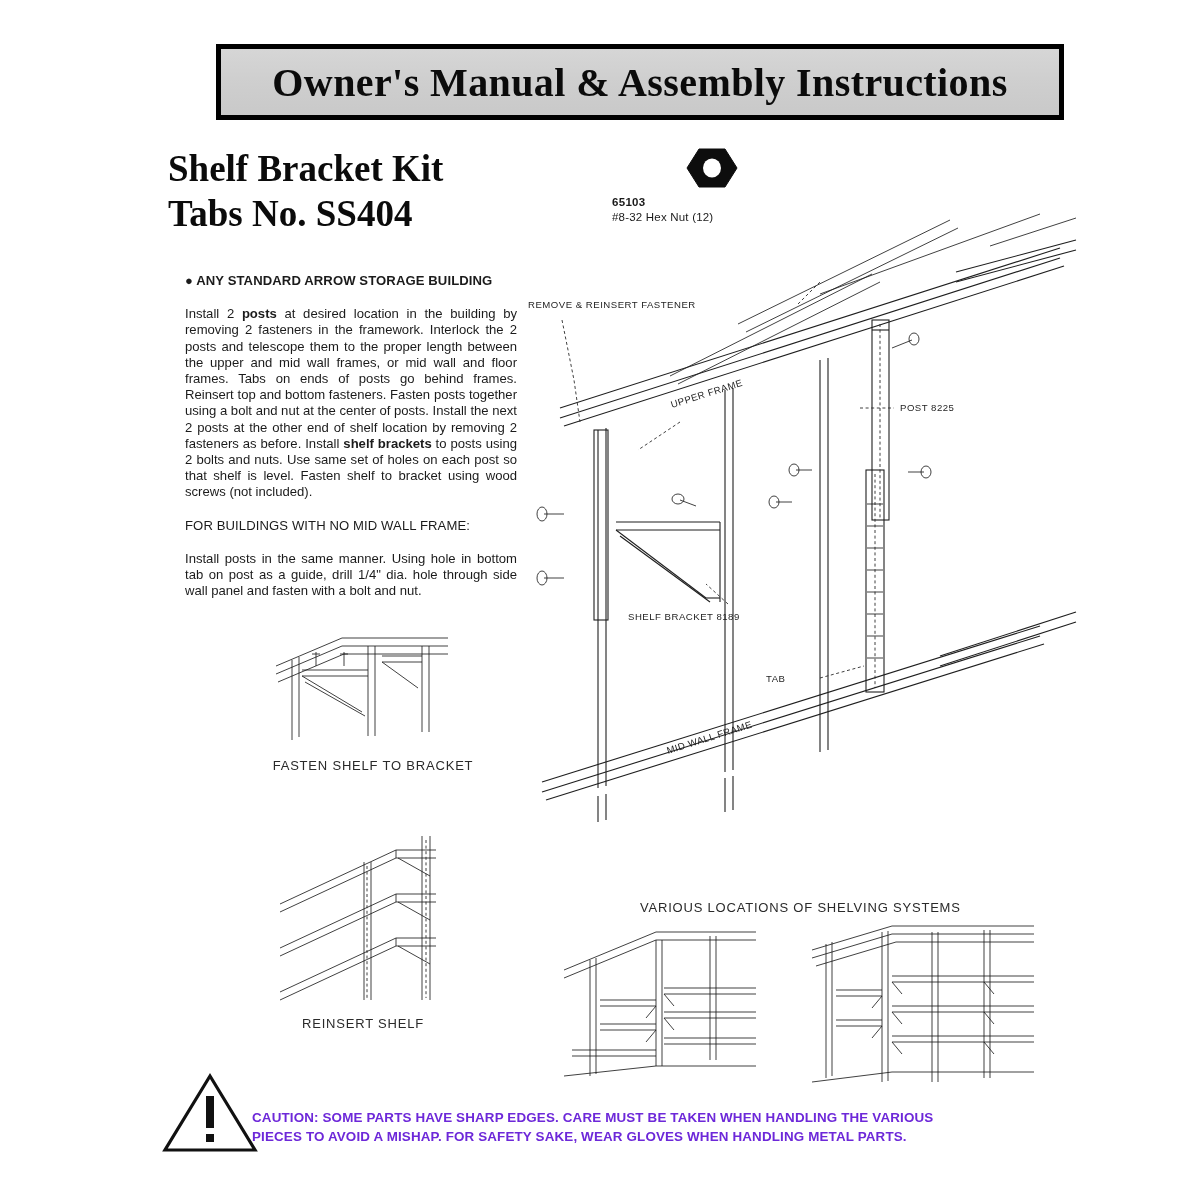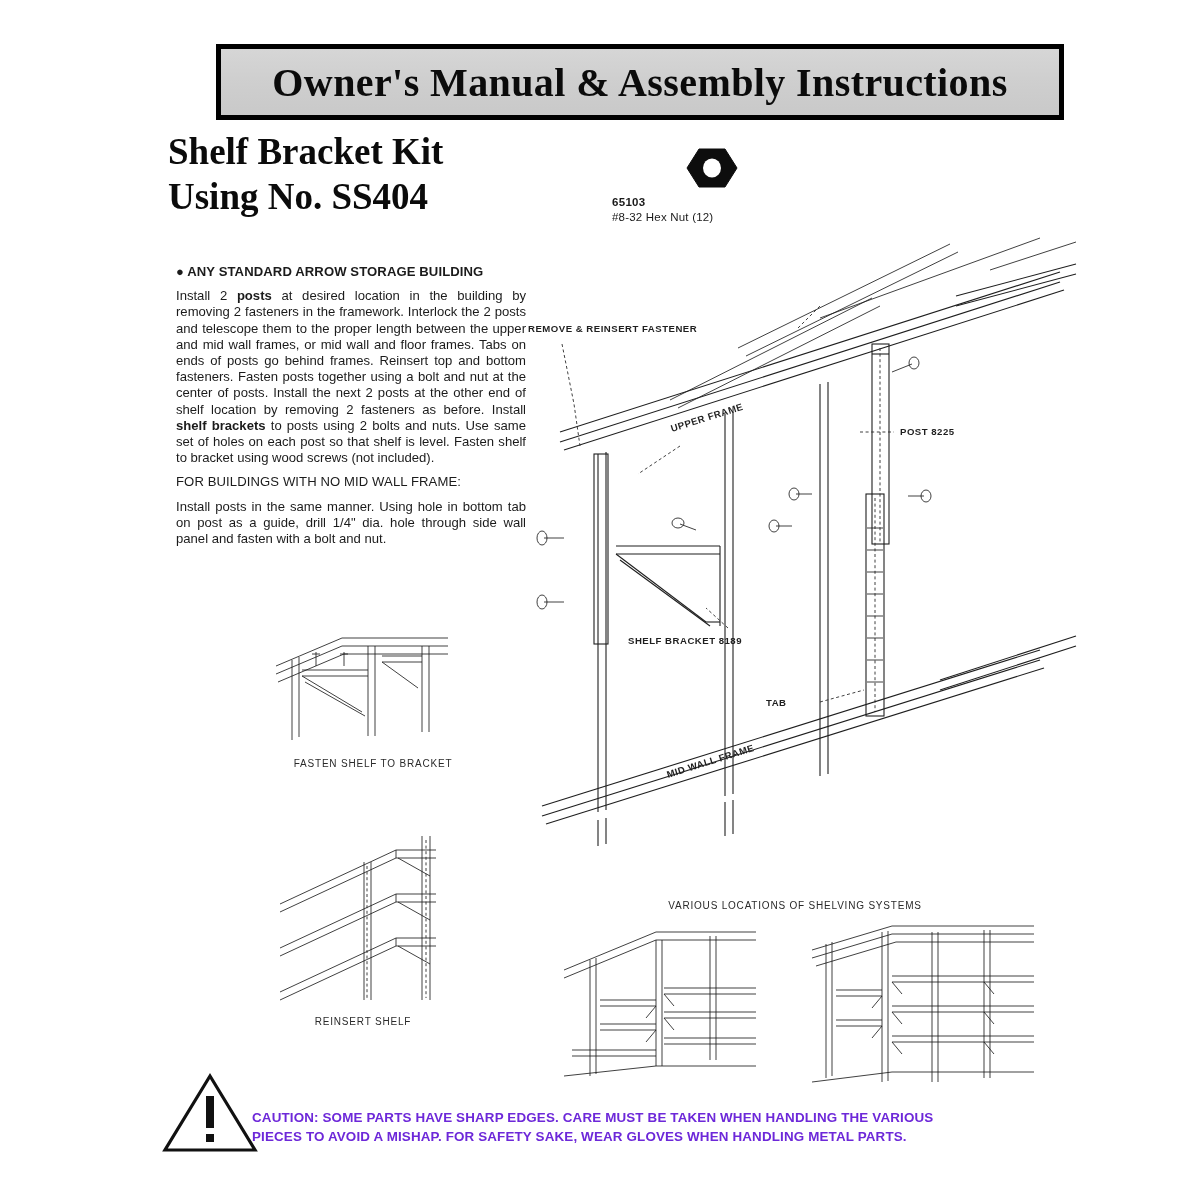--- a/index.html
+++ b/index.html
@@ -25,50 +25,50 @@
     font-family:"Liberation Serif", serif;
     font-weight:bold;
     font-size:40px;
     letter-spacing:.4px;
     color:#0b0b0b;
     white-space:nowrap;
   }
 
   
   .kit-title{
-    position:absolute;left:168px;top:129px;width:420px;
+    position:absolute;left:168px;top:146px;width:420px;
     font-family:"Liberation Serif", serif;
     font-weight:bold;font-size:37px;line-height:45px;color:#0b0b0b;
   }
 
   
   .part{position:absolute;text-align:left;width:200px;}
   .part-a{left:612px;top:143px;}
   .part-b{left:812px;top:137px;}
   .part-glyph{height:48px;display:flex;align-items:flex-end;justify-content:center;}
   .part-no{font-size:11.5px;font-weight:bold;letter-spacing:.3px;margin-top:5px;color:#1a1a1a;}
   .part-desc{font-size:11.5px;font-weight:normal;letter-spacing:.2px;margin-top:3px;color:#1a1a1a;}
 
   
   .body-copy{
     position:absolute;left:168px;top:256px;width:366px;
     font-size:13.1px;line-height:16.2px;
     text-align:justify;color:#1b1b1b;
   }
-  .body-copy p{margin:8px;}
+  .body-copy p{margin:17px;}
   .lead{font-weight:bold;letter-spacing:.1px;}
   .bullet{font-size:13px;}
   .subhead{letter-spacing:.1px;}
   .b{font-weight:bold;}
 
   
   .fig{position:absolute;}
   .fig-caption{
     position:absolute;text-align:center;
-    font-size:10px;letter-spacing:.8px;color:#2a2a2a;white-space:nowrap;
+    font-size:13px;letter-spacing:.8px;color:#2a2a2a;white-space:nowrap;
   }
   svg{display:block;overflow:visible;}
   .ln{stroke:#1f1f1f;fill:none;stroke-width:1.1;}
   .ln-t{stroke:#1f1f1f;fill:none;stroke-width:.85;}
   .ln-d{stroke:#2b2b2b;fill:none;stroke-width:.9;stroke-dasharray:3 2.6;}
   .lbl{font-family:"Liberation Sans",sans-serif;font-size:9.6px;fill:#1f1f1f;letter-spacing:.5px;}
 
   
   .caution-tri{position:absolute;left:162px;top:1072px;}
   .caution-text{
@@ -82,21 +82,21 @@
 <body>
 
 <div class="page">
 
   <div class="banner">
     <div class="banner-text">Owner's Manual &amp; Assembly Instructions</div>
   </div>
 
   <div class="kit-title">
     <div>Shelf Bracket Kit</div>
-    <div>Using No. SS404</div>
+    <div>Tabs No. SS404</div>
   </div>
 
   <div class="part part-a">
     <div class="part-glyph">
       <svg width="52" height="46" viewBox="0 0 52 46" aria-hidden="true">
         <polygon points="13,4 39,4 51,23 39,42 13,42 1,23" fill="#0d0d0d" stroke="#0d0d0d" stroke-width="1"></polygon>
         <ellipse cx="26" cy="23" rx="9" ry="9.5" fill="#ffffff"></ellipse>
       </svg>
     </div>
     <div class="part-no">65103</div>
@@ -107,21 +107,21 @@
   <div class="body-copy">
     <p class="lead">
       <span class="bullet">●</span>
       <span>ANY STANDARD ARROW STORAGE BUILDING</span>
     </p>
     <p><span>Install 2 </span><span class="b">posts</span><span> at desired location in the building by removing 2 fasteners in the framework. Interlock the 2 posts and telescope them to the proper length between the upper and mid wall frames, or mid wall and floor frames. Tabs on ends of posts go behind frames. Reinsert top and bottom fasteners. Fasten posts together using a bolt and nut at the center of posts. Install the next 2 posts at the other end of shelf location by removing 2 fasteners as before. Install </span><span class="b">shelf brackets</span><span> to posts using 2 bolts and nuts. Use same set of holes on each post so that shelf is level. Fasten shelf to bracket using wood screws (not included).</span></p>
     <p class="subhead">FOR BUILDINGS WITH NO MID WALL FRAME:</p>
     <p>Install posts in the same manner. Using hole in bottom tab on post as a guide, drill 1/4" dia. hole through side wall panel and fasten with a bolt and nut.</p>
   </div>
 
-  <div class="fig" style="left:520px;top:236px;font-weight:bold;">
+  <div class="fig" style="left:520px;top:212px;">
     <svg width="560" height="620" viewBox="0 0 560 620">
 
       <g class="ln-t">
         <path d="M218 112 L430 8"></path>
         <path d="M226 120 L438 16"></path>
         <path d="M150 164 L352 62"></path>
         <path d="M158 172 L360 70"></path>
         <path d="M300 82 L520 2"></path>
         <path d="M470 34 L556 6"></path>
       </g>

